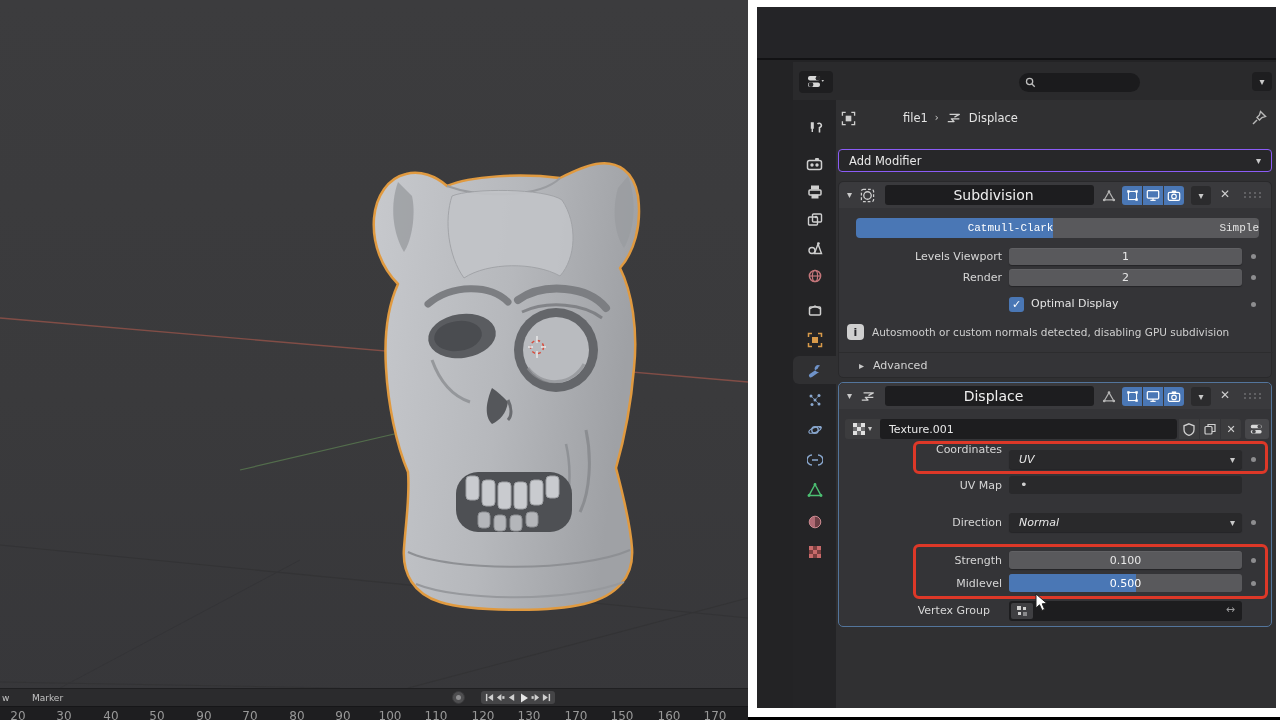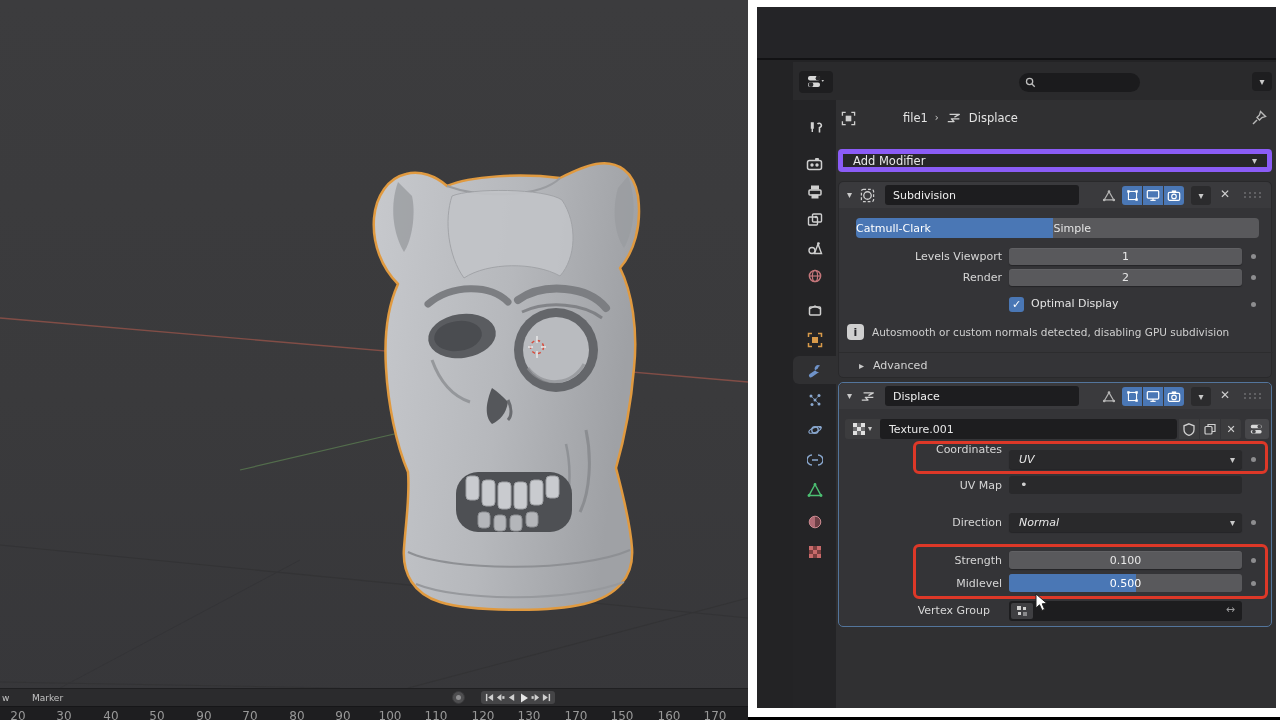--- a/index.html
+++ b/index.html
@@ -42,27 +42,27 @@
   .abs { position:absolute; }
   .rlabel { position:absolute; text-align:right; font-size:11px; color:#d6d6d6; }
   .field { position:absolute; border-radius:3px; font-size:11px; color:#e8e8e8; display:flex; align-items:center; }
   .numfield { background:#59595c; justify-content:center; box-shadow:inset 0 1px 0 rgba(255,255,255,0.05), 0 1px 1px rgba(0,0,0,0.3); }
   .dropdown { background:#29292b; padding-left:10px; box-shadow:0 1px 1px rgba(0,0,0,0.3);font-style:italic; }
   .dropdown .chev { position:absolute; right:7px; }
   .dot { position:absolute; width:5px; height:5px; border-radius:50%; background:#8d8d8f; }
 
   .panel { position:absolute; left:81px; width:434px; background:#343437; border-radius:5px; border:1px solid #29292b; }
   .panel-header { position:relative; height:26px; background:#3a3a3d; border-radius:5px 5px 0 0; display:flex; align-items:center; }
-  .name-field { position:absolute; left:46px; top:3px; width:194px; height:20px; background:#1d1d1f; border-radius:3px; font-size:11px; color:#efefef; display:flex; align-items:center; padding-left:8px; }
+  .name-field { position:absolute; left:46px; top:3px; width:209px; height:20px; background:#1d1d1f; border-radius:3px; font-size:14px; color:#efefef; display:flex; align-items:center; padding-left:8px;justify-content:center; }
   .hdr-toggle { position:absolute; top:4px; width:20px; height:19px; display:flex; align-items:center; justify-content:center; }
   .hdr-toggle.on { background:#4a77b5; }
   .hdr-btn { position:absolute; top:4px; width:20px; height:19px; background:#2b2b2d; border-radius:3px; display:flex; align-items:center; justify-content:center; color:#cfcfcf; }
 
   .seg { position:absolute; display:flex; height:20px; width:403px; border-radius:4px; overflow:hidden; font-size:11px; }
-  .seg > div { display:flex; align-items:center; justify-content:flex-start; }
+  .seg > div { display:flex; align-items:center; justify-content:flex-end;font-family:Liberation Mono, monospace; }
   .seg .on  { background:#4a77b5; color:#fff; }
   .seg .off { background:#59595c; color:#e4e4e4; }
 
   .annotation { position:absolute; border:3px solid #dd3828; border-radius:6px; pointer-events:none; z-index:30; }
 
   .chevron { color:#c9c9c9; font-size:10px; line-height:1; }
 
   #warning-row { position:absolute; font-size:10.5px; color:#cfcfcf; display:flex; align-items:center; gap:8px; }
   #info-glyph { width:17px; height:16px; background:#cfcfcf; border-radius:4px; color:#27272a; font-weight:bold; font-size:11px; display:flex; align-items:center; justify-content:center; }
 
@@ -382,21 +382,21 @@
       <svg width="16" height="14" viewBox="0 0 18 14">
             <path d="M2 11 L9 11 L6 8 L15 8 M4 3 L15 3 L9.5 6" fill="none" stroke="#cfcfcf" stroke-width="1.5" stroke-linejoin="round"></path>
           </svg>
       <span style="color:#e4e4e4;">Displace</span>
     </div>
     <svg class="abs" style="left:494px; top:103px;" width="16" height="16" viewBox="0 0 16 16">
           <path d="M9.5 1.5 L14.5 6.5 L11 7.5 L8.5 10 L6 7.5 L8.5 5 Z" fill="none" stroke="#b8b8b8" stroke-width="1.4"></path>
           <line x1="6" y1="10" x2="2" y2="14" stroke="#b8b8b8" stroke-width="1.4"></line>
         </svg>
 
-    <div class="abs" style="left:81px; top:142px; width:434px; height:23px; background:#272729; border:5px solid #8b5cf6; border-radius:4px; display:flex; align-items:center; padding:0 10px; font-size:11.5px; color:#e8e8e8;">
+    <div class="abs" style="left:81px; top:142px; width:434px; height:23px; background:#272729; border:1px solid #8b5cf6; border-radius:4px; display:flex; align-items:center; padding:0 10px; font-size:11.5px; color:#e8e8e8;">
       <span>Add Modifier</span>
       <span class="chevron" style="margin-left:auto;">▾</span>
     </div>
 
     <div class="panel" style="top:174px; height:197px;">
       <div class="panel-header">
         <span class="chevron" style="margin-left:8px;">▾</span>
         <svg style="margin-left:8px;" width="15" height="15" viewBox="0 0 16 16">
               <rect x="1.5" y="1.5" width="13" height="13" rx="2" fill="none" stroke="#cfcfcf" stroke-width="1.3" stroke-dasharray="3 2"></rect>
               <circle cx="8" cy="8" r="4" fill="none" stroke="#cfcfcf" stroke-width="1.4"></circle>

